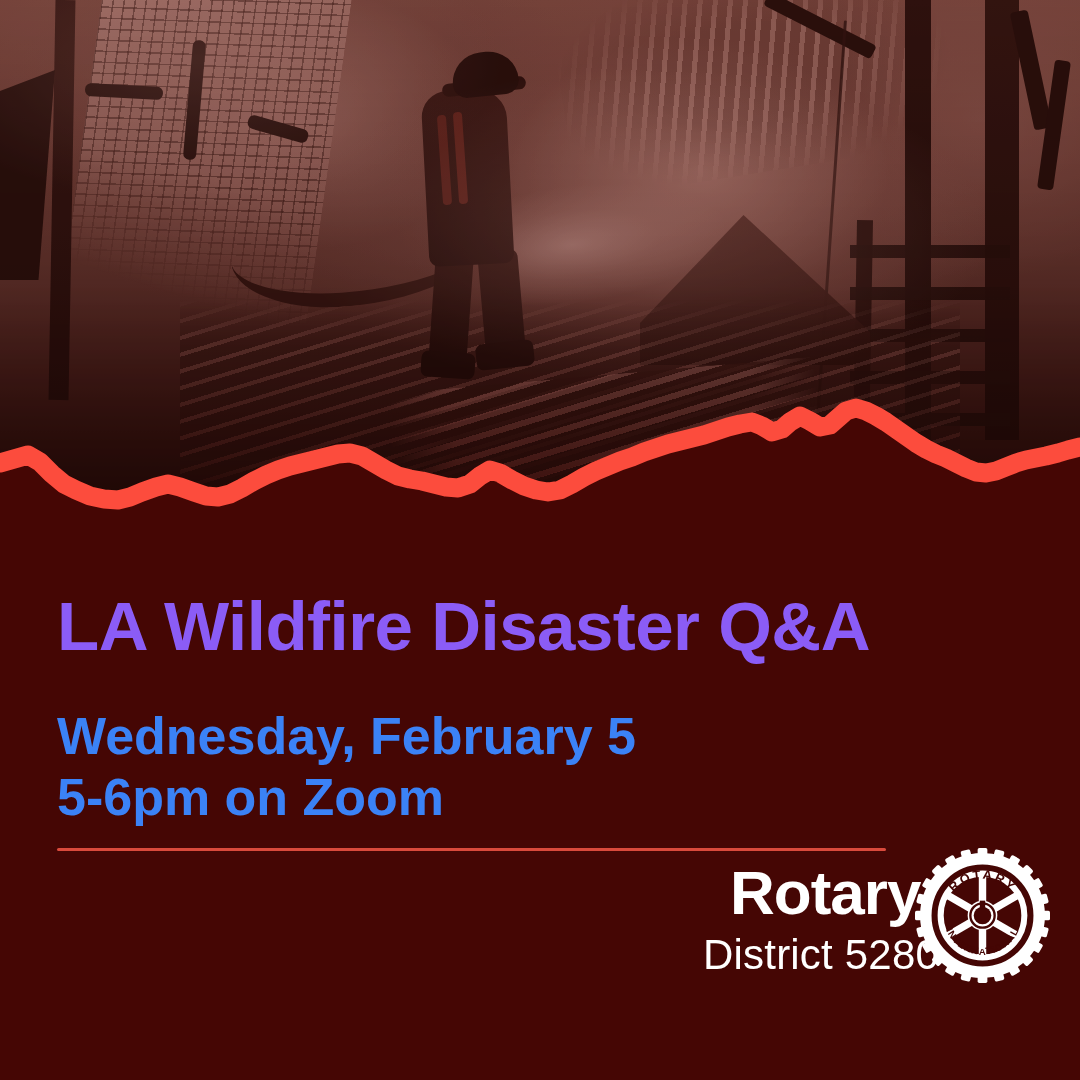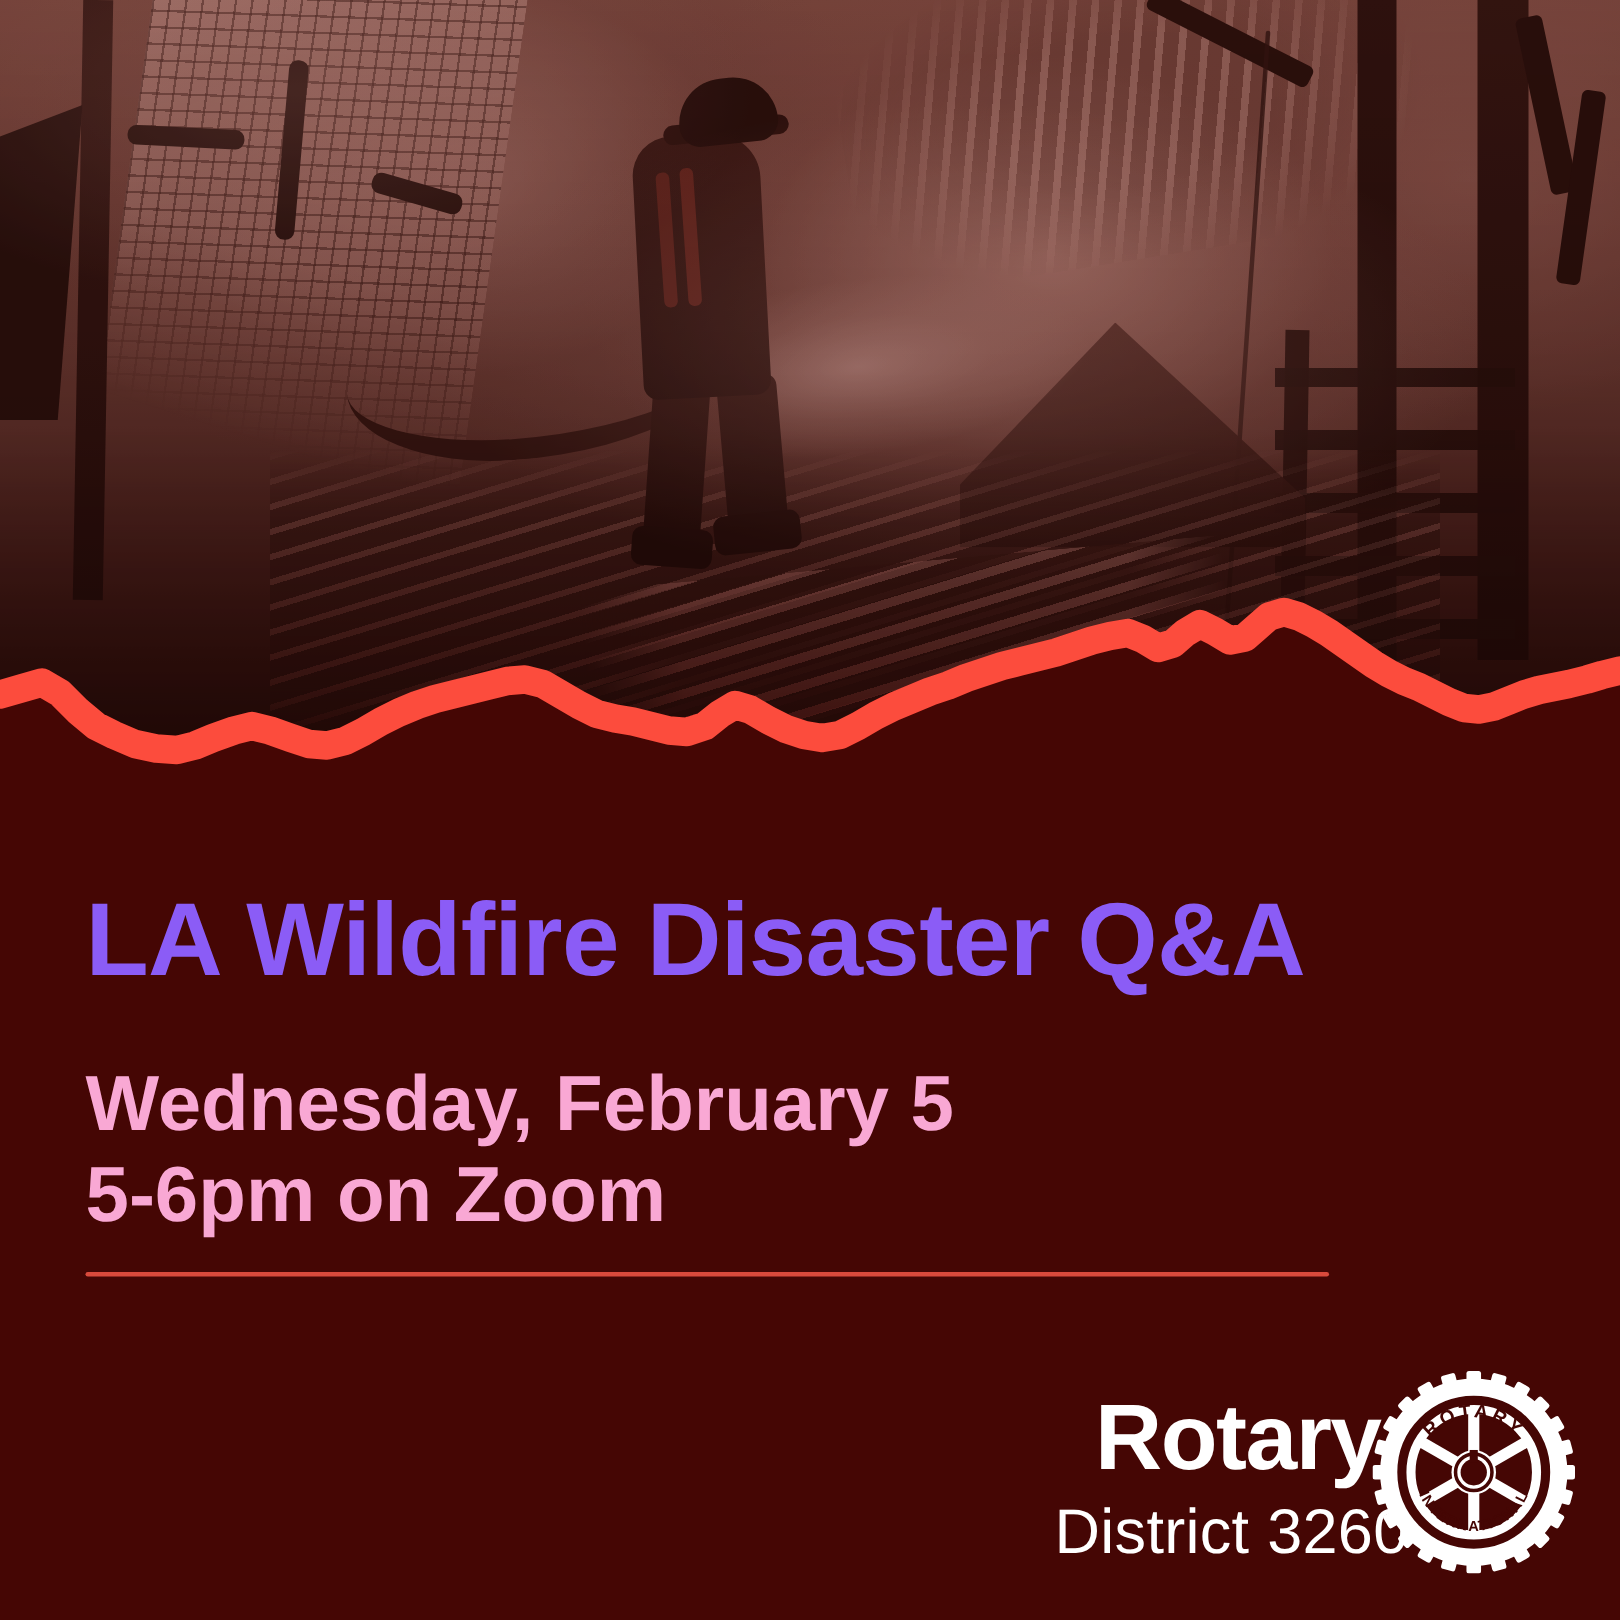--- a/index.html
+++ b/index.html
@@ -140,34 +140,34 @@
 
   
   #headline{
     position:absolute;left:57px;top:592px;
     font-size:69px;font-weight:700;letter-spacing:-0.5px;
     line-height:1;color:#8b5cf6;white-space:nowrap;
   }
   #subline{
     position:absolute;left:57px;top:706px;
     font-size:52px;font-weight:700;line-height:1.18;
-    color:#f9a8d4;white-space:pre-line;
+    color:#3b82f6;white-space:pre-line;
   }
   #divider{
     position:absolute;left:57px;top:848px;width:829px;height:3px;
     background:#D94A3C;border-radius:2px;
   }
   #blurb{
     position:absolute;left:57px;top:895px;width:580px;
     font-size:24px;font-weight:700;line-height:1.32;
     color:#F9564A;white-space:pre-line;
   }
 
   
-  #rotary{position:absolute;left:700px;top:914px;width:350px;height:160px;}
+  #rotary{position:absolute;left:700px;top:848px;width:350px;height:160px;}
   #rotary-word{
     position:absolute;left:30px;top:14px;
     font-size:62px;font-weight:700;color:#ffffff;letter-spacing:-1px;line-height:1;
   }
   #rotary-district{
     position:absolute;left:3px;top:86px;
     font-size:42px;font-weight:400;color:#ffffff;letter-spacing:0.2px;line-height:1;
   }
   #rotary-mark{position:absolute;left:215px;top:0px;width:135px;height:135px;}
   #rotary-mark svg{display:block;width:135px;height:135px;}
@@ -246,21 +246,21 @@
   <div id="headline">LA Wildfire Disaster Q&amp;A</div>
 
   <div id="subline">Wednesday, February 5
 5-6pm on Zoom</div>
 
   <div id="divider"></div>
 
 
   <div id="rotary">
     <div id="rotary-word">Rotary</div>
-    <div id="rotary-district">District 3260</div>
+    <div id="rotary-district">District 5280</div>
 
     <div id="rotary-mark">
       <svg viewBox="0 0 200 200" aria-hidden="true">
         <defs>
           <path id="arcTop" d="M 46 100 A 54 54 0 0 1 154 100" fill="none"></path>
           <path id="arcBottom" d="M 42 100 A 58 58 0 0 0 158 100" fill="none"></path>
           <g id="toothdef">
             <rect x="-7.2" y="-100" width="14.4" height="17" rx="2.5" fill="#ffffff"></rect>
           </g>
           <mask id="wheelmask">

